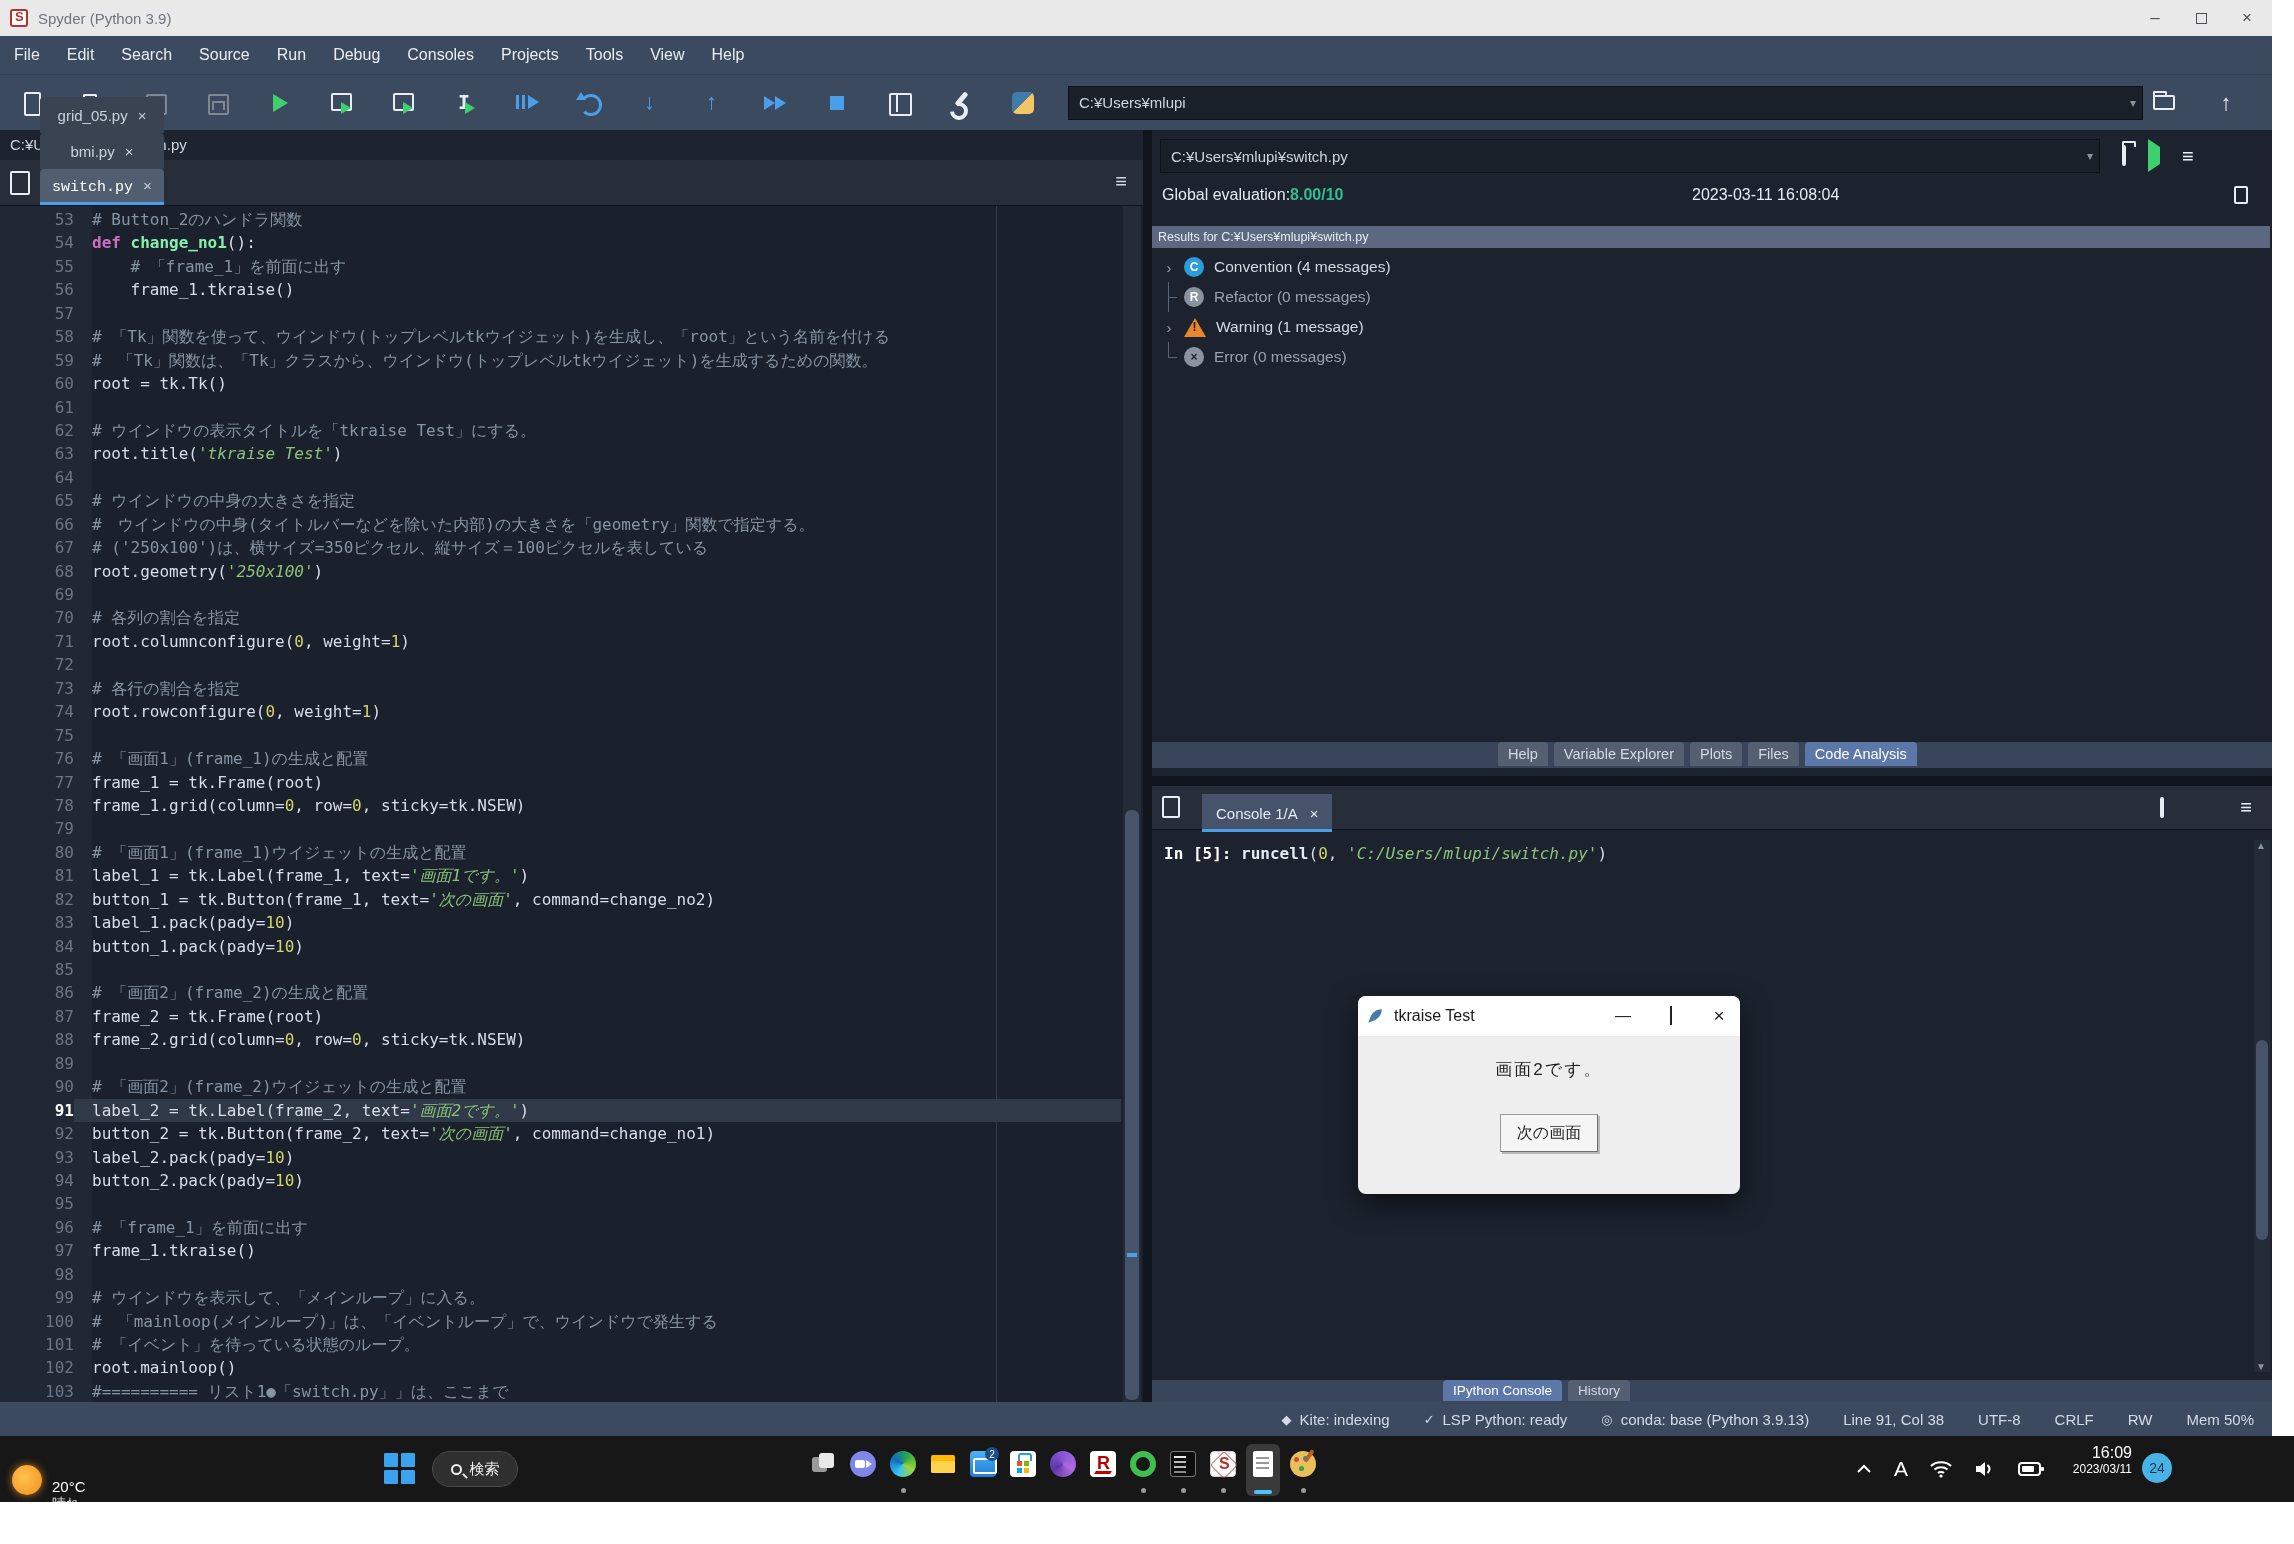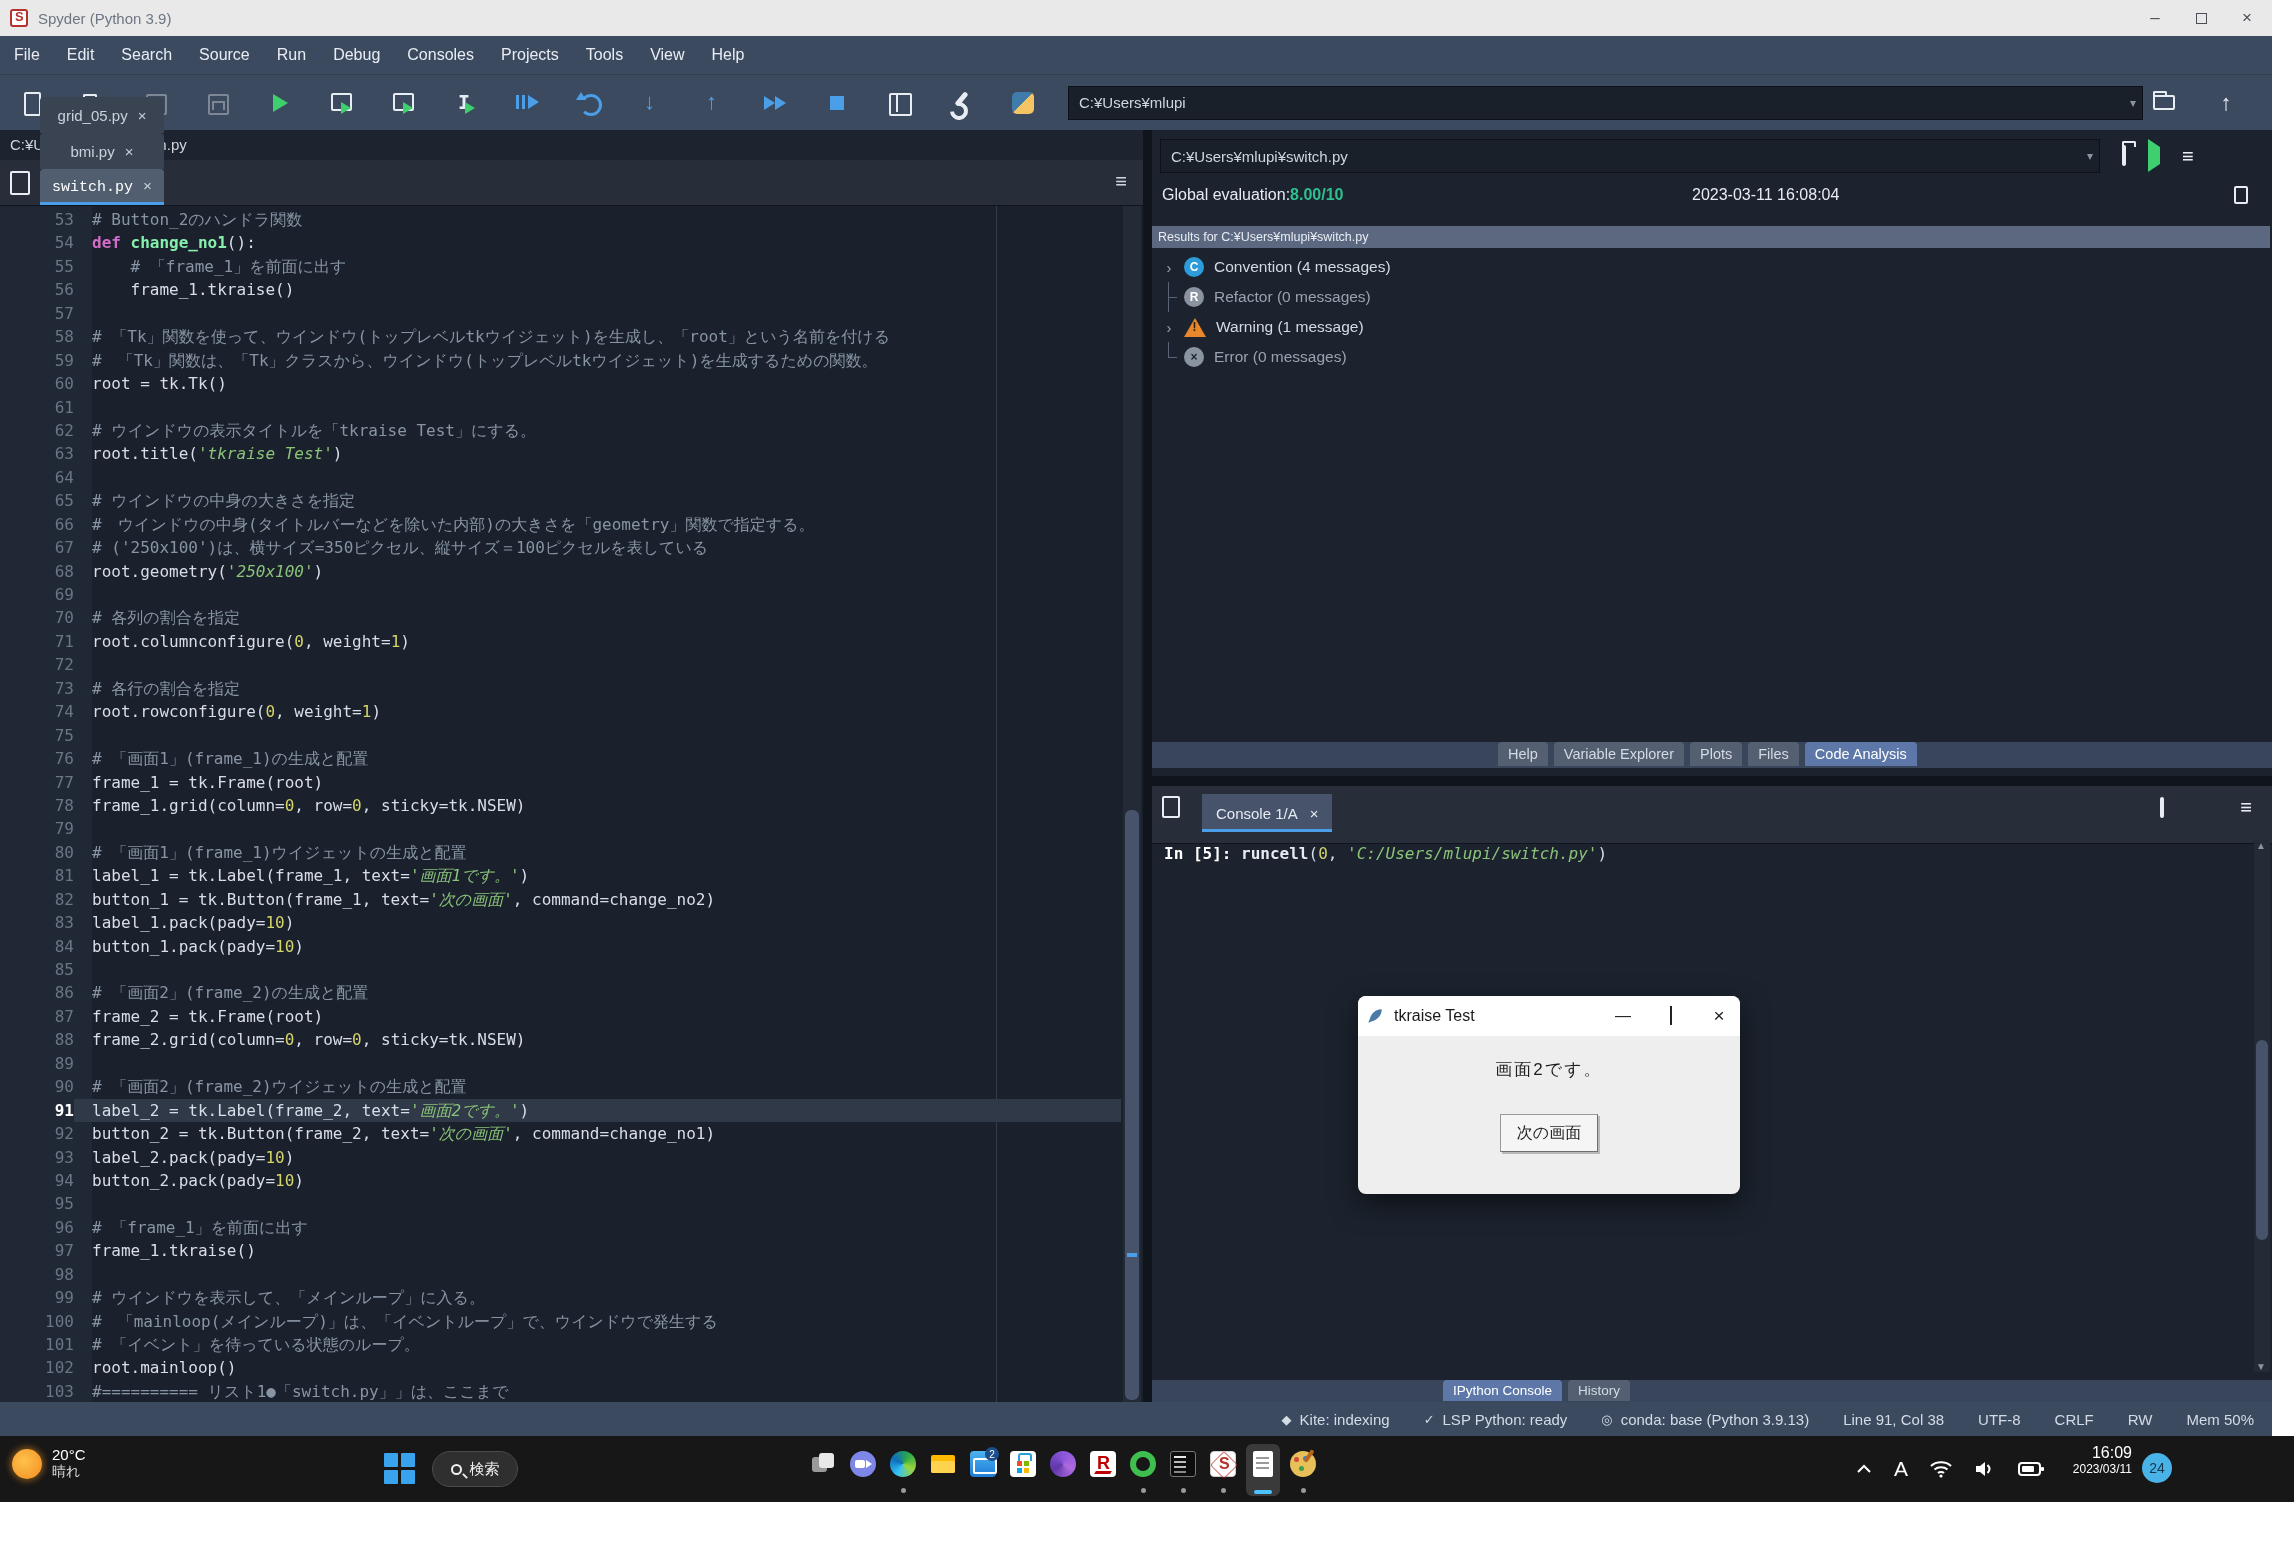--- a/index.html
+++ b/index.html
@@ -120,21 +120,21 @@
   .trow.dim .tlabel { color:#99a3b0; }
   .tabstrip { position:absolute; left:0; width:1120px; height:26px; background:#38455b; display:flex; gap:6px; align-items:flex-start; }
   .panel-top .tabstrip { top:612px; padding-left:346px; }
   .ptab { height:24px; line-height:24px; padding:0 10px; background:#555f72; color:#d3dae3; font-size:14.5px; border-radius:4px 4px 0 0; }
   .ptab.active { background:#5d78a8; color:#ffffff; }
 
   .v-split { position:absolute; left:0; top:646px; width:1120px; height:10px; background:#10151d; }
 
   
   .panel-console { position:absolute; left:0; top:656px; width:1120px; height:616px; background:#1c232e; }
-  .co-tabs { position:absolute; left:0; top:0; width:100%; height:58px; background:#272e3a; border-bottom:1px solid #10151d; }
+  .co-tabs { position:absolute; left:0; top:0; width:100%; height:44px; background:#272e3a; border-bottom:1px solid #10151d; }
   .co-doc-ic { position:absolute; left:10px; top:10px; width:18px; height:22px; border:2px solid #e8edf3; border-radius:2px; }
   .ctab { position:absolute; left:50px; top:8px; height:38px; display:flex; align-items:center; gap:12px; padding:0 14px; background:#46536a; color:#e6ebf2; font-size:15px; box-shadow:inset 0 -3px 0 #4a9fe8; }
   .co-ics { position:absolute; right:20px; top:10px; display:flex; gap:38px; align-items:center; }
   .eraser-ic { width:18px; height:10px; border:2px solid #e8edf3; border-radius:2px; transform:rotate(-35deg); }
   .stopred-ic { width:14px; height:14px; background:#c0504d; }
   .co-body { position:absolute; left:0; top:46px; width:100%; height:548px; }
   .in-line { position:absolute; left:12px; top:12px; font-family:"DejaVu Sans Mono", monospace; font-size:16px; white-space:pre; }
   .sg-in { color:#ffffff; font-weight:bold; }
   .sg-b { color:#e6ebf2; font-weight:bold; }
   .co-scroll { position:absolute; right:2px; top:8px; width:16px; height:532px; background:#232b37; }
@@ -155,21 +155,21 @@
 
   
   .statusbar { position:absolute; left:0; top:1402px; width:2294px; height:34px; background:#3c4a60; display:flex; align-items:center; justify-content:flex-end; gap:34px; padding-right:40px; }
   .st-item { display:flex; align-items:center; gap:8px; color:#d3dbe5; font-size:15px; }
   .st-ic { color:#d3dbe5; font-size:13px; }
 
   
   .taskbar { position:absolute; left:0; top:1436px; width:2294px; height:66px; background:#171717; }
   .weather { position:absolute; left:12px; top:10px; display:flex; gap:10px; align-items:center; }
   .sun-ic { width:30px; height:30px; border-radius:50%; background:radial-gradient(circle at 40% 40%, #ffc24d, #f28c1e); box-shadow:0 0 6px 2px rgba(242,150,30,.45); }
-  .wtxt .t1 { color:#ffffff; font-size:15px; }
+  .wtxt .t1 { color:#ffffff; font-size:15px;margin-top:32px; }
   .wtxt .t2 { color:#d8d8d8; font-size:14px; }
   .start-btn { position:absolute; left:384px; top:17px; width:32px; height:32px; display:grid; grid-template-columns:14px 14px; grid-template-rows:14px 14px; gap:3px; }
   .start-btn span { background:#3aa3ee; border-radius:1px; }
   .search-pill { position:absolute; left:432px; top:15px; width:86px; height:36px; border-radius:18px; background:#2f2f2f; border:1px solid #4a4a4a; display:flex; align-items:center; justify-content:center; gap:8px; color:#f0f0f0; font-size:15px; }
   .mag-ic { width:11px; height:11px; border:2px solid #f0f0f0; border-radius:50%; position:relative; }
   .mag-ic::after { content:""; position:absolute; left:9px; top:9px; width:6px; height:2px; background:#f0f0f0; transform:rotate(45deg); }
   .tb-apps { position:absolute; left:806px; top:8px; display:flex; gap:6px; }
   .tb-tile { width:34px; height:52px; position:relative; }
   .tb-tile.active-tile { background:#3a3a3a; border-radius:6px; }
   .app-ic { position:absolute; left:4px; top:7px; width:26px; height:26px; }

